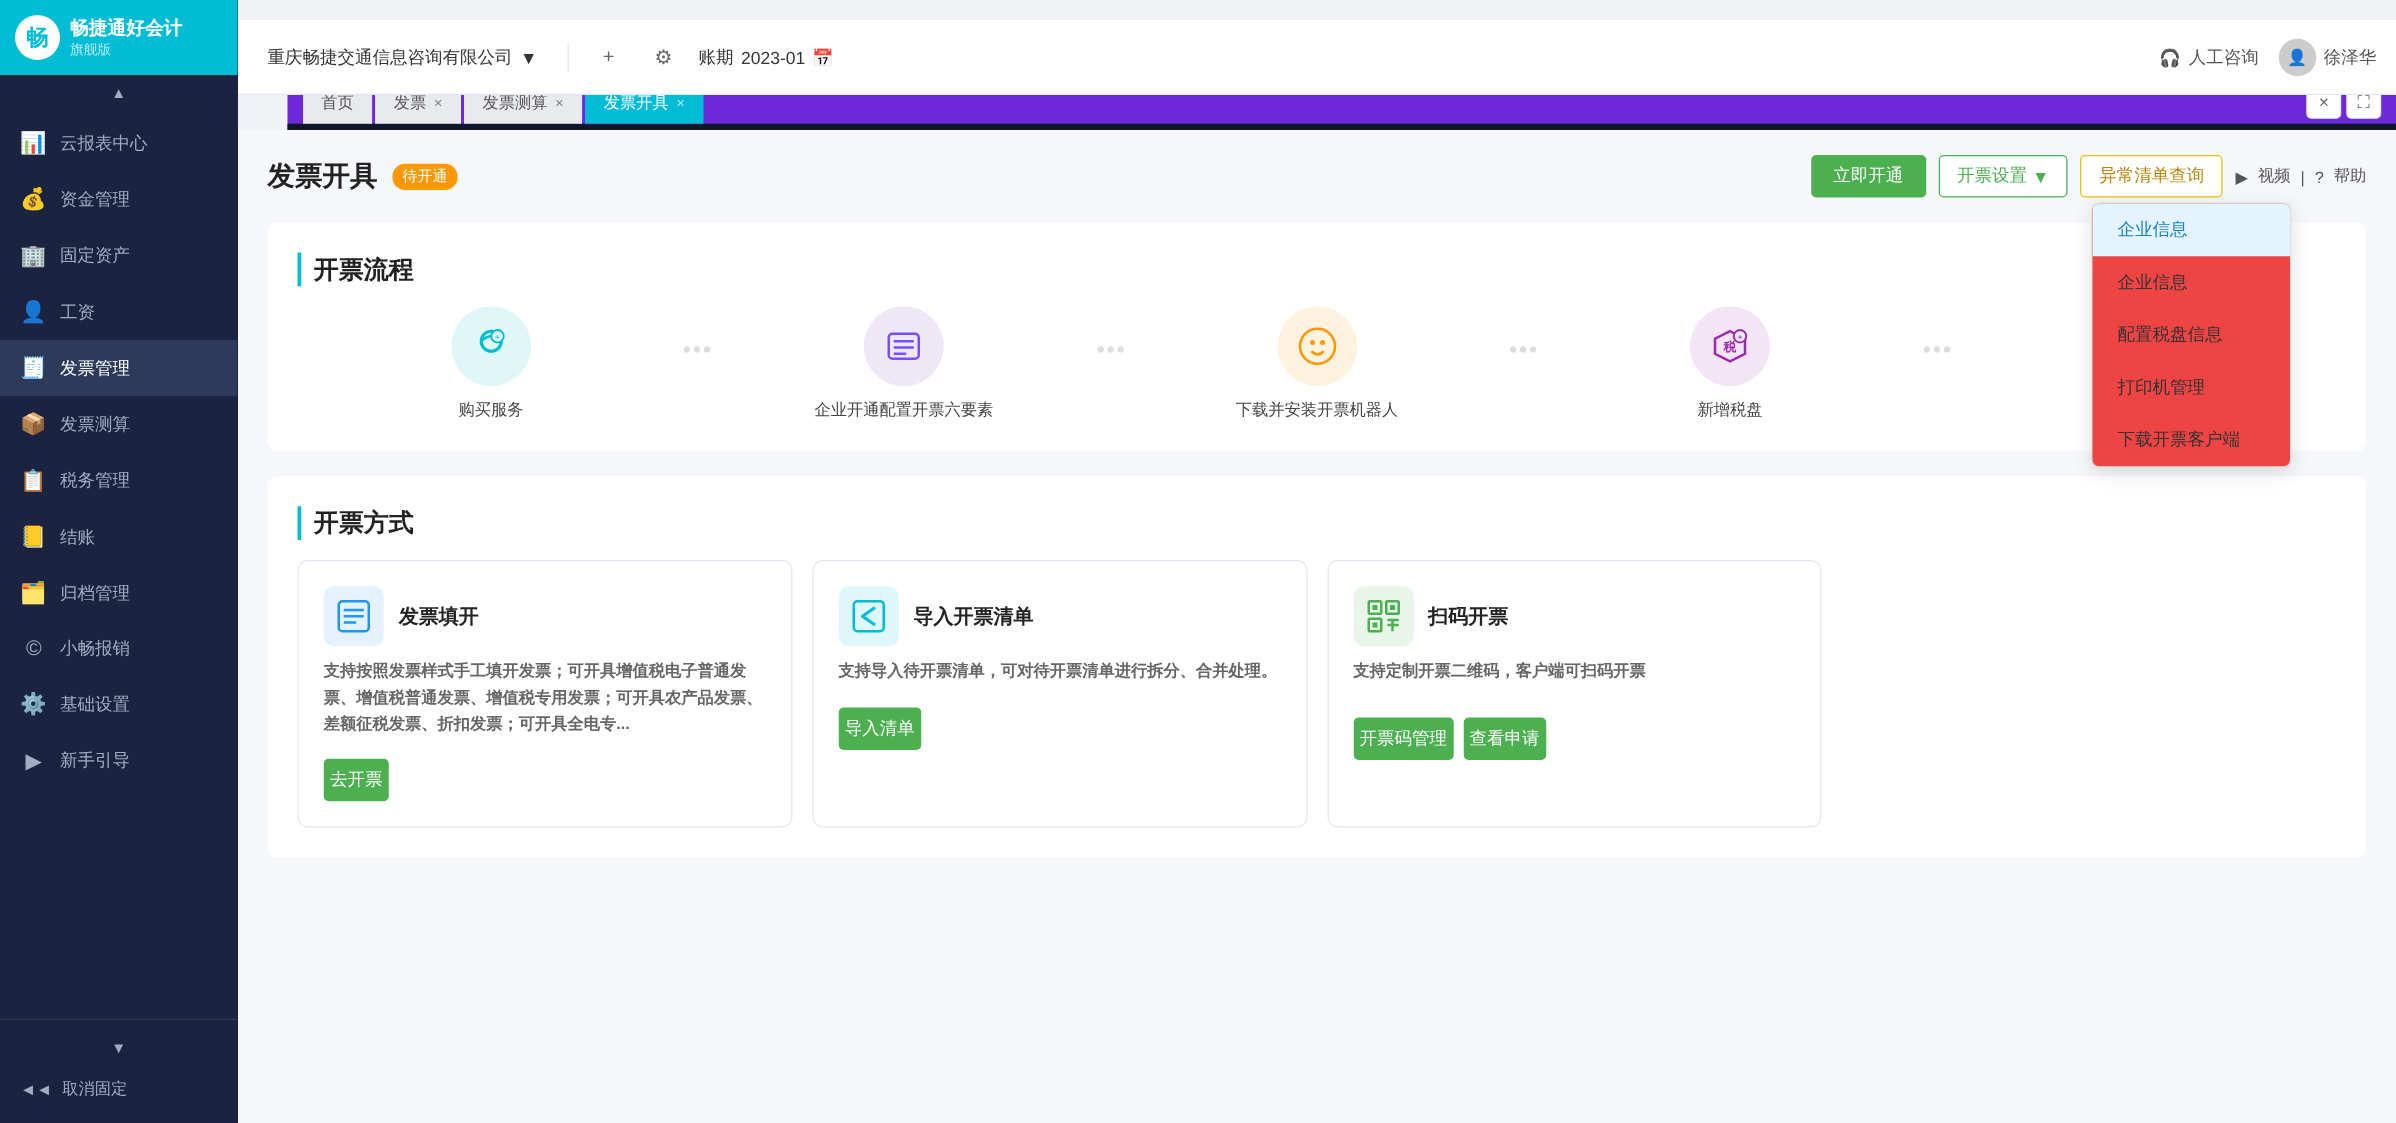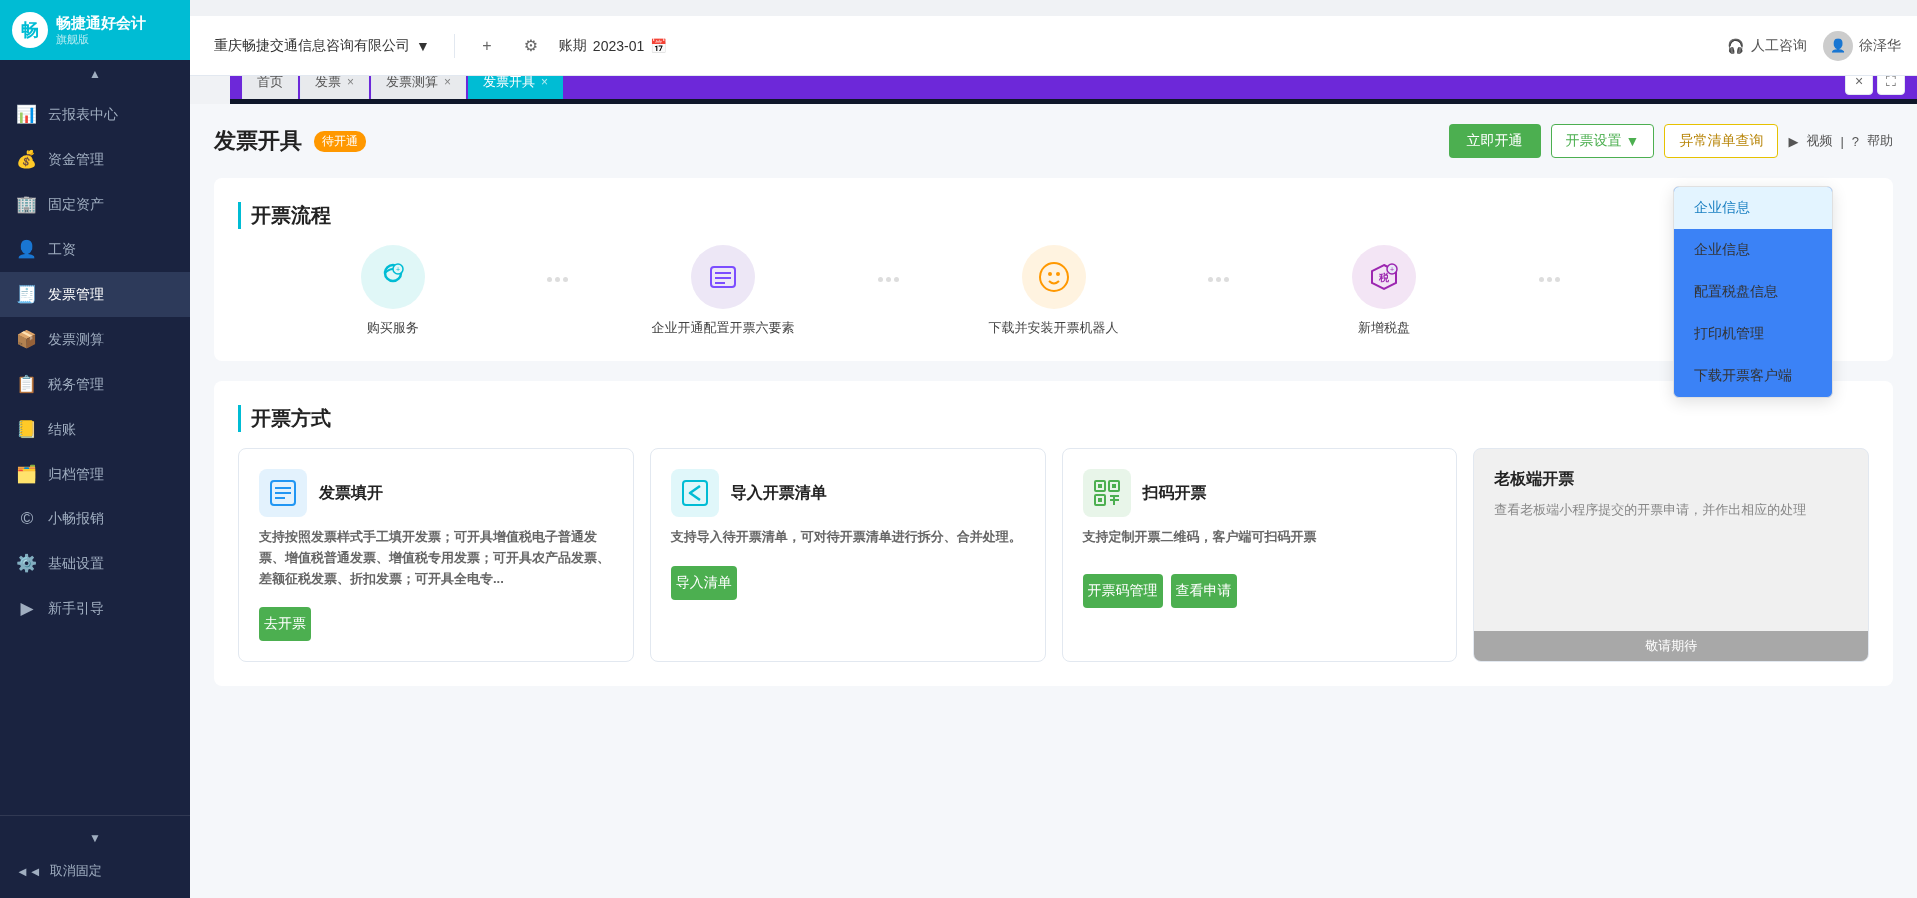--- a/index.html
+++ b/index.html
@@ -261,28 +261,27 @@
       border-radius: 4px;
       cursor: pointer;
       font-size: 14px;
     }
 
     
     .dropdown-menu {
       position: absolute;
       top: calc(100% + 4px);
       right: 60px;
-      background: #3b82f6;
+      background: #ef4444;
       border: 1px solid #e0e0e0;
       border-radius: 6px;
       box-shadow: 0 4px 16px rgba(0,0,0,0.12);
       min-width: 160px;
       z-index: 200;
       overflow: hidden;
-      margin-top: 24px;
     }
     .dropdown-item {
       padding: 12px 20px;
       cursor: pointer;
       color: #333;
       font-size: 14px;
     }
     .dropdown-item.highlighted { background: #e3f4ff; color: #1a7fc1; }
 
     
@@ -719,26 +718,17 @@
           </div>
           <span class="method-title">扫码开票</span>
         </div>
         <p class="method-desc">支持定制开票二维码，客户端可扫码开票</p>
         <div style="display:flex;gap:8px;margin-top:8px;">
           <button class="method-btn">开票码管理</button>
           <button class="method-btn">查看申请</button>
         </div>
       </div>
 
-      <div class="method-card disabled">
-        <div class="method-header">
-          <span class="method-title">老板端开票</span>
-        </div>
-        <p class="disabled-text">查看老板端小程序提交的开票申请，并作出相应的处理</p>
-        <div class="method-overlay">
-          <span>敬请期待</span>
-        </div>
-      </div>
 
     </div>
   </div>
 
 </div>
 
 </body></html>

